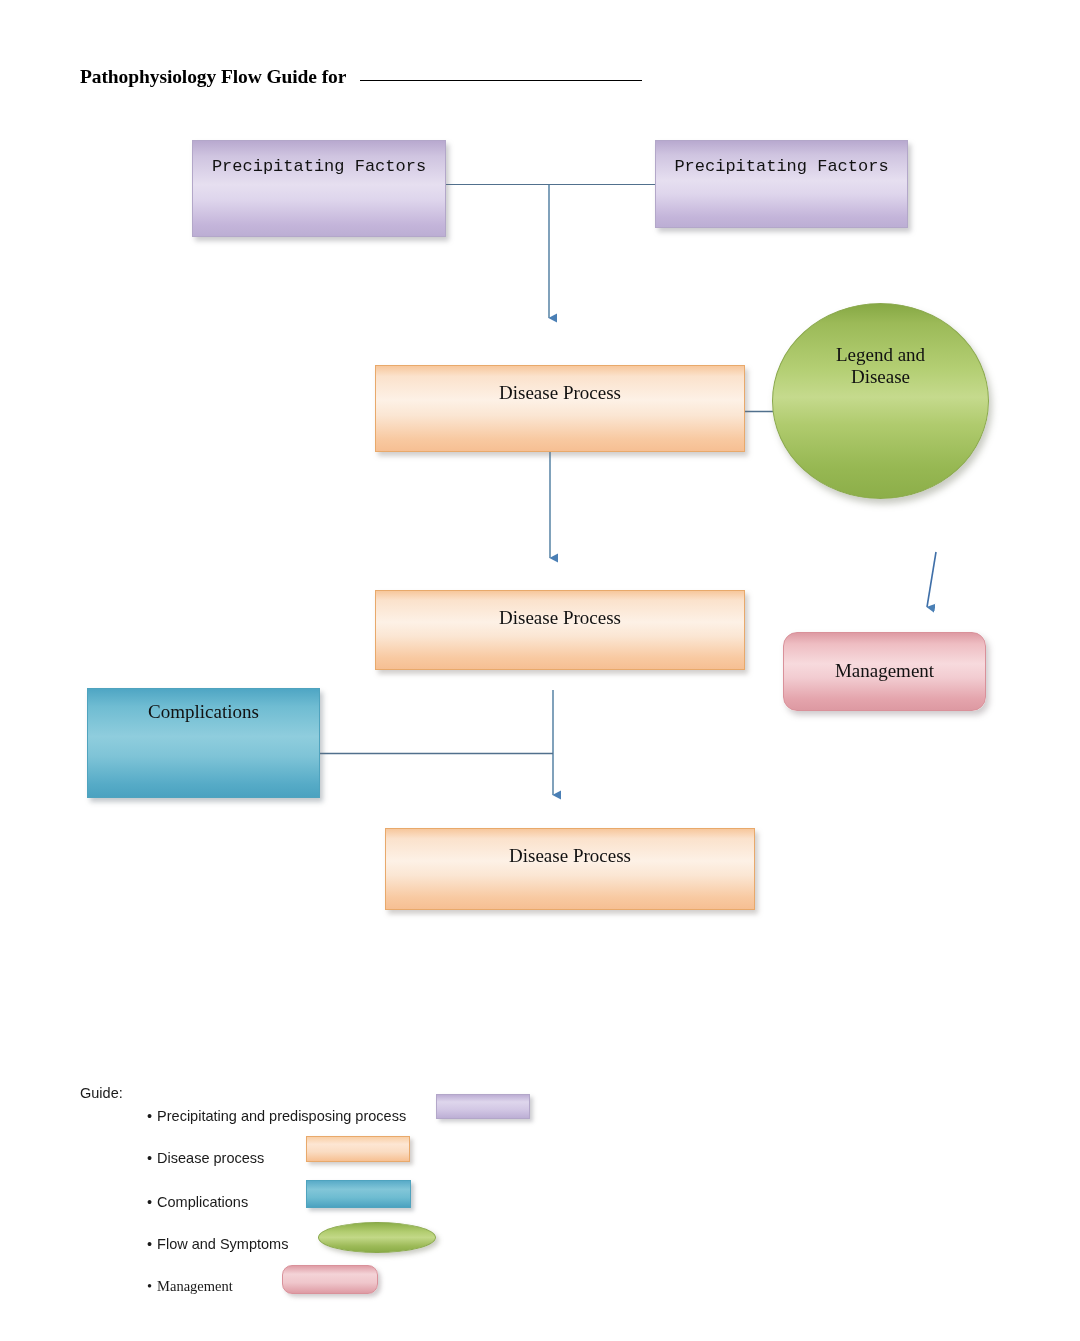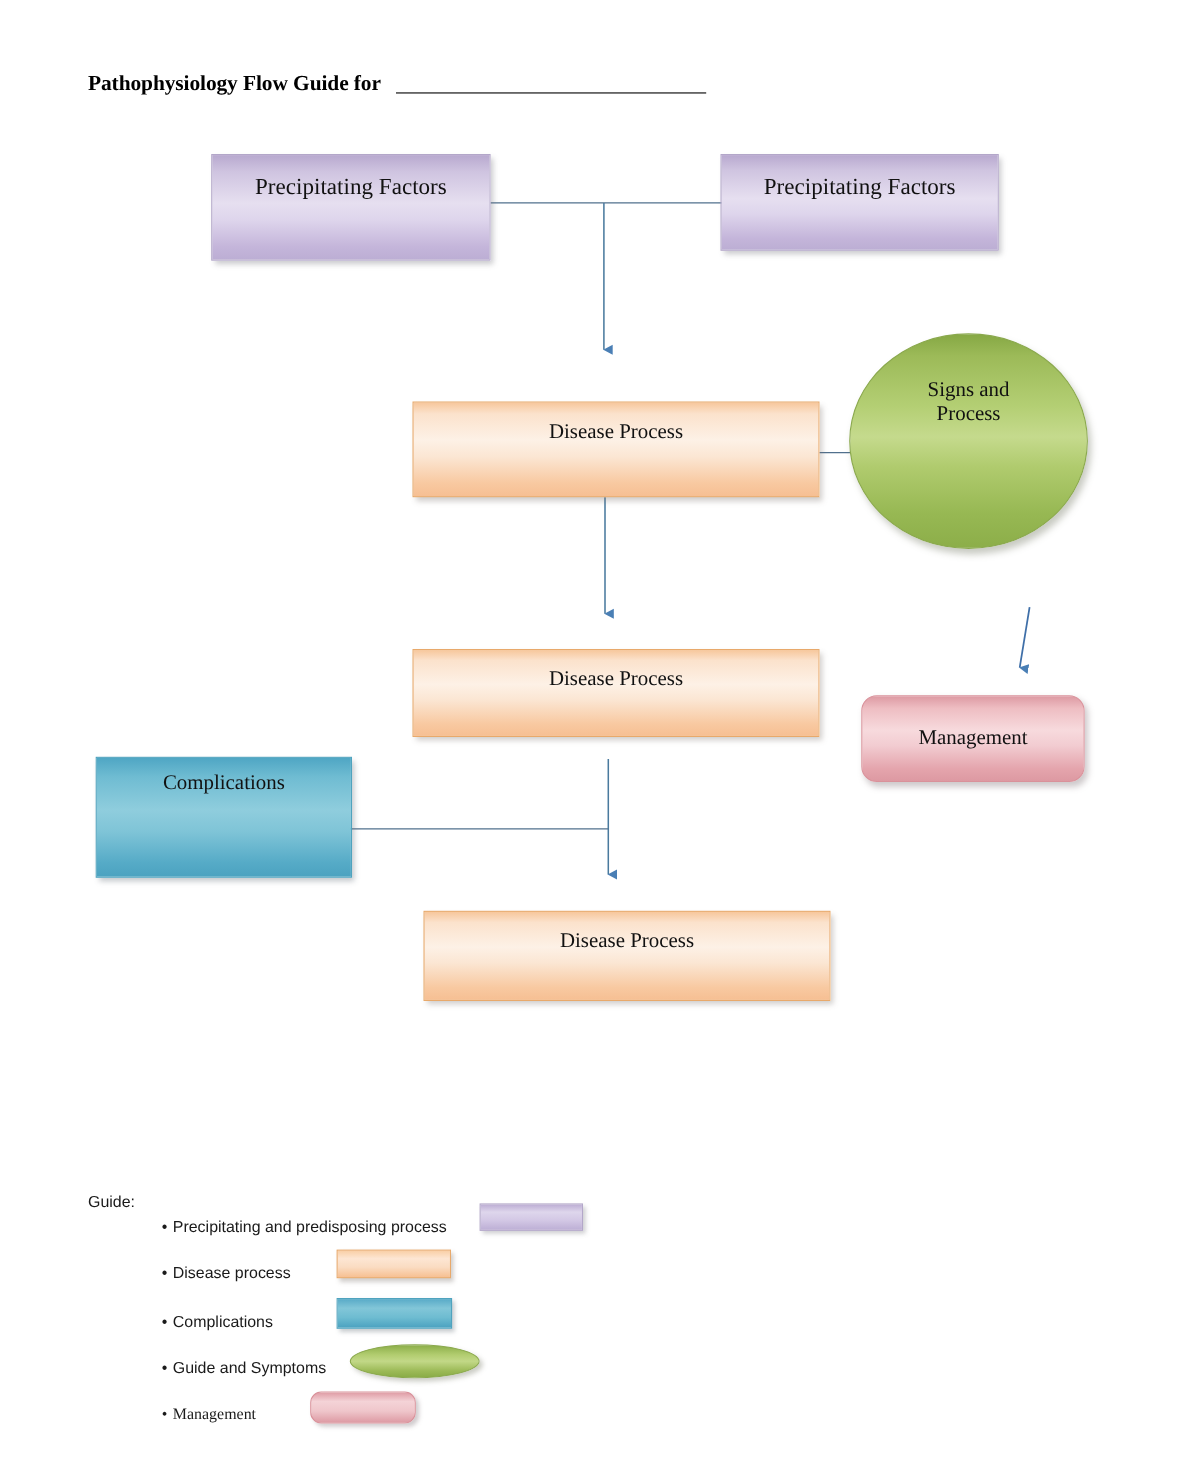--- a/index.html
+++ b/index.html
@@ -17,21 +17,21 @@
     background: #ffffff;
     overflow: hidden;
   }
 
   
   .title-row {
     position: absolute;
     left: 80px;
     top: 66px;
     display: flex;
-    align-items: center;
+    align-items: flex-start;
   }
   .title-text {
     font-family: "Liberation Serif", serif;
     font-weight: bold;
     font-size: 19.5px;
     color: #000000;
     white-space: nowrap;
     letter-spacing: -0.1px;
   }
   .title-blank {
@@ -61,21 +61,21 @@
         #cfc4e0 16%,
         #e6dff0 46%,
         #ded5ec 62%,
         #c4b5da 88%,
         #bcaed4 100%);
     box-shadow: 3px 4px 5px rgba(110,110,120,0.36);
     display: flex;
     justify-content: center;
     padding-top: 16px;
   }
-  .factor-box .node-label { font-size: 21px; }
+  .factor-box .node-label { font-size: 17px; font-family: Liberation Mono, monospace; }
 
   
   .disease-box {
     position: absolute;
     box-sizing: border-box;
     border: 1px solid #e8a96b;
     background: linear-gradient(to bottom,
         #f7c79c 0%,
         #fbe2cc 12%,
         #fdf1e6 40%,
@@ -260,22 +260,22 @@
   <div class="factor-box" style="left:655px; top:140px; width:253px; height:88px;">
     <span class="node-label">Precipitating Factors</span>
   </div>
 
   <div class="disease-box" style="left:375px; top:365px; width:370px; height:87px;">
     <span class="node-label">Disease Process</span>
   </div>
 
   <div class="symptoms-circle" style="left:772px; top:303px; width:217px; height:196px;">
     <span class="node-label">
-      <span>Signs and</span><br>
-      <span>Process</span>
+      <span>Legend and</span><br>
+      <span>Disease</span>
     </span>
   </div>
 
   <div class="disease-box" style="left:375px; top:590px; width:370px; height:80px;">
     <span class="node-label">Disease Process</span>
   </div>
 
   <div class="management-box" style="left:783px; top:632px; width:203px; height:79px;">
     <span class="node-label">Management</span>
   </div>
@@ -299,21 +299,21 @@
     <span class="legend-bullet">•</span><span>Disease process</span>
   </div>
   <div class="swatch swatch-orange" style="left:306px; top:1136px; width:104px; height:26px;"></div>
 
   <div class="legend-item" style="top:1194px;">
     <span class="legend-bullet">•</span><span>Complications</span>
   </div>
   <div class="swatch swatch-blue" style="left:306px; top:1180px; width:105px; height:28px;"></div>
 
   <div class="legend-item" style="top:1236px;">
-    <span class="legend-bullet">•</span><span>Guide and Symptoms</span>
+    <span class="legend-bullet">•</span><span>Flow and Symptoms</span>
   </div>
   <div class="swatch swatch-green" style="left:318px; top:1222px; width:118px; height:31px;"></div>
 
   <div class="legend-item" style="top:1278px;font-family:Liberation Serif, serif;">
     <span class="legend-bullet">•</span><span>Management</span>
   </div>
   <div class="swatch swatch-pink" style="left:282px; top:1265px; width:96px; height:29px;"></div>
 
 </div>
 

